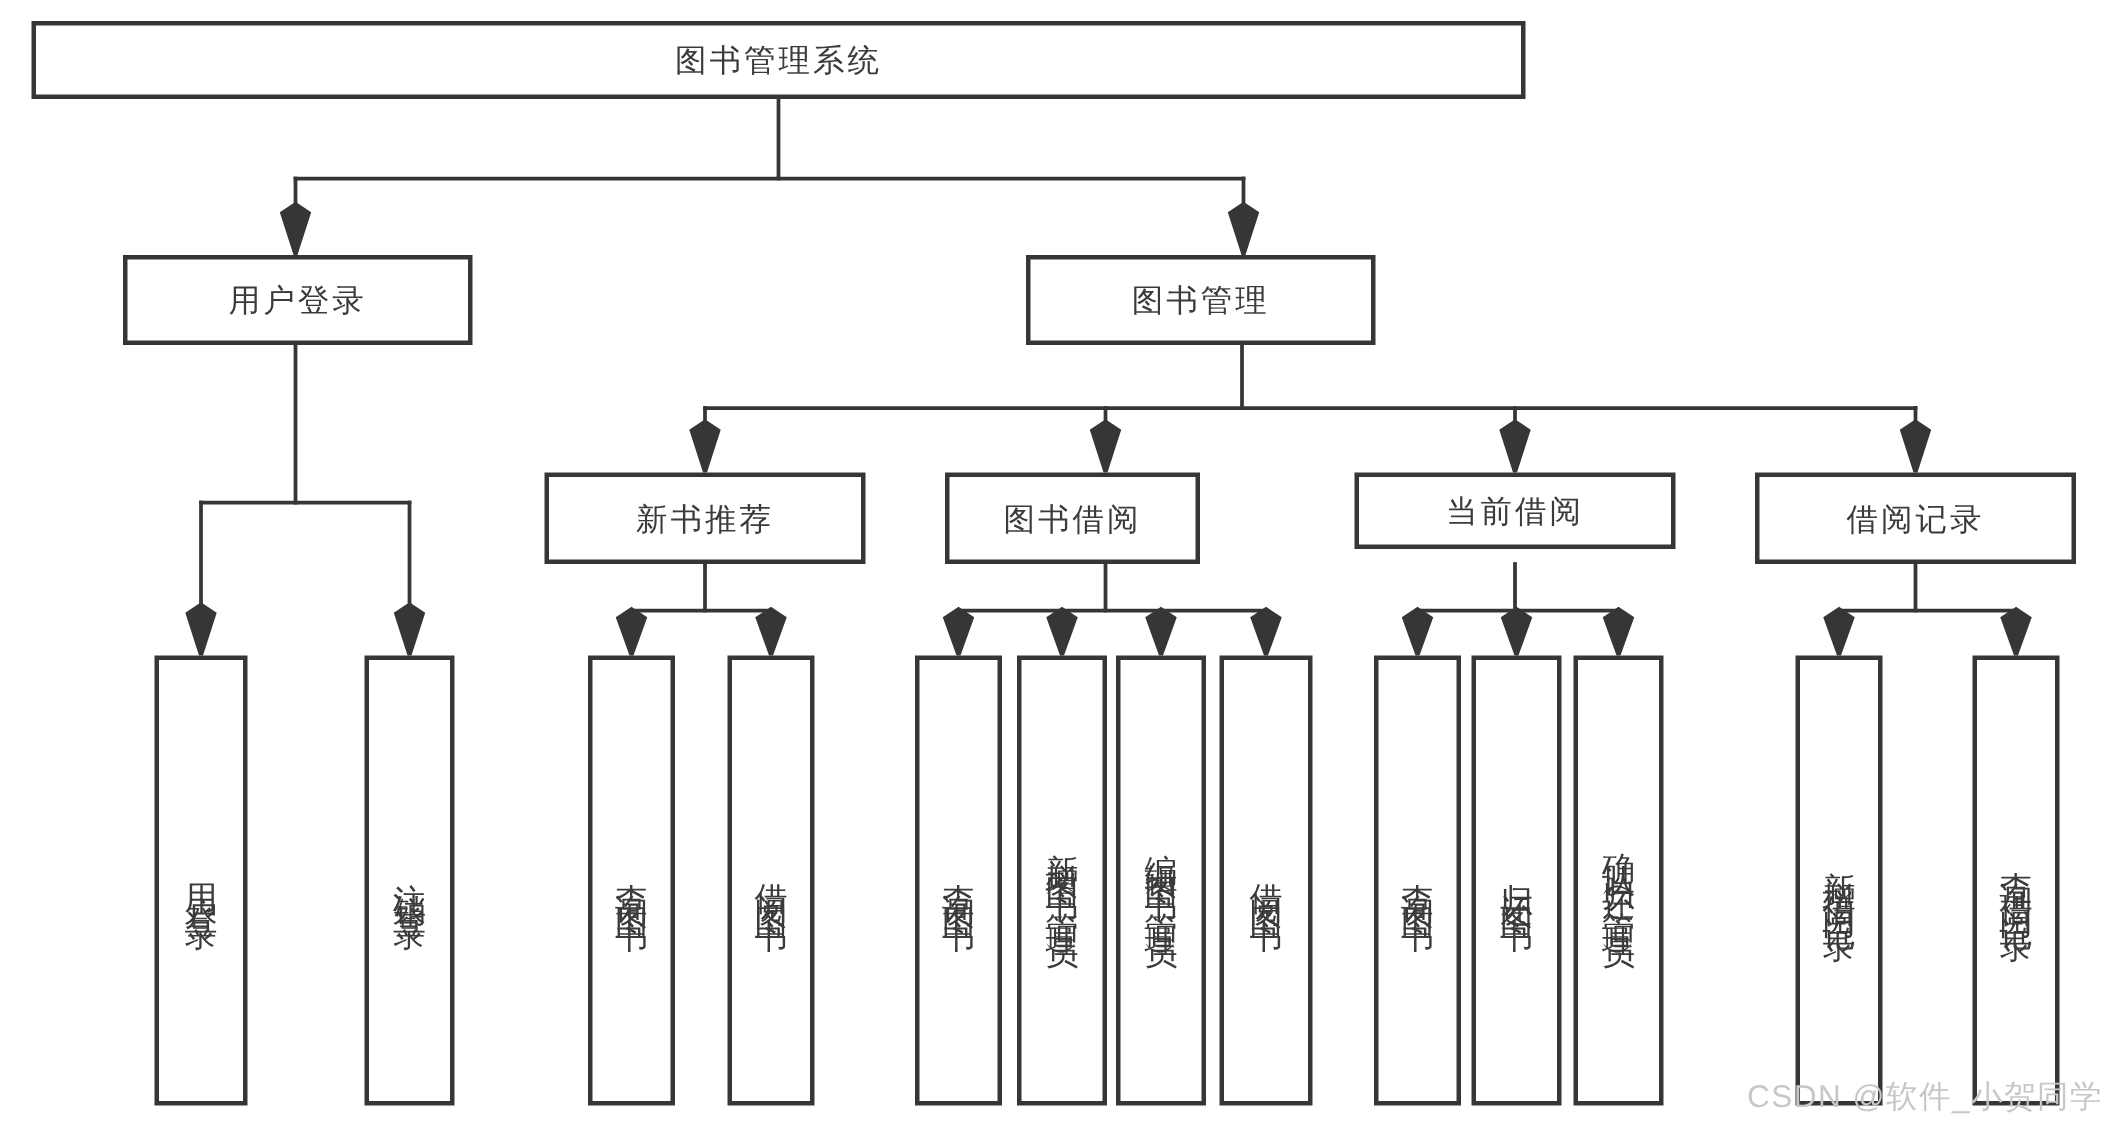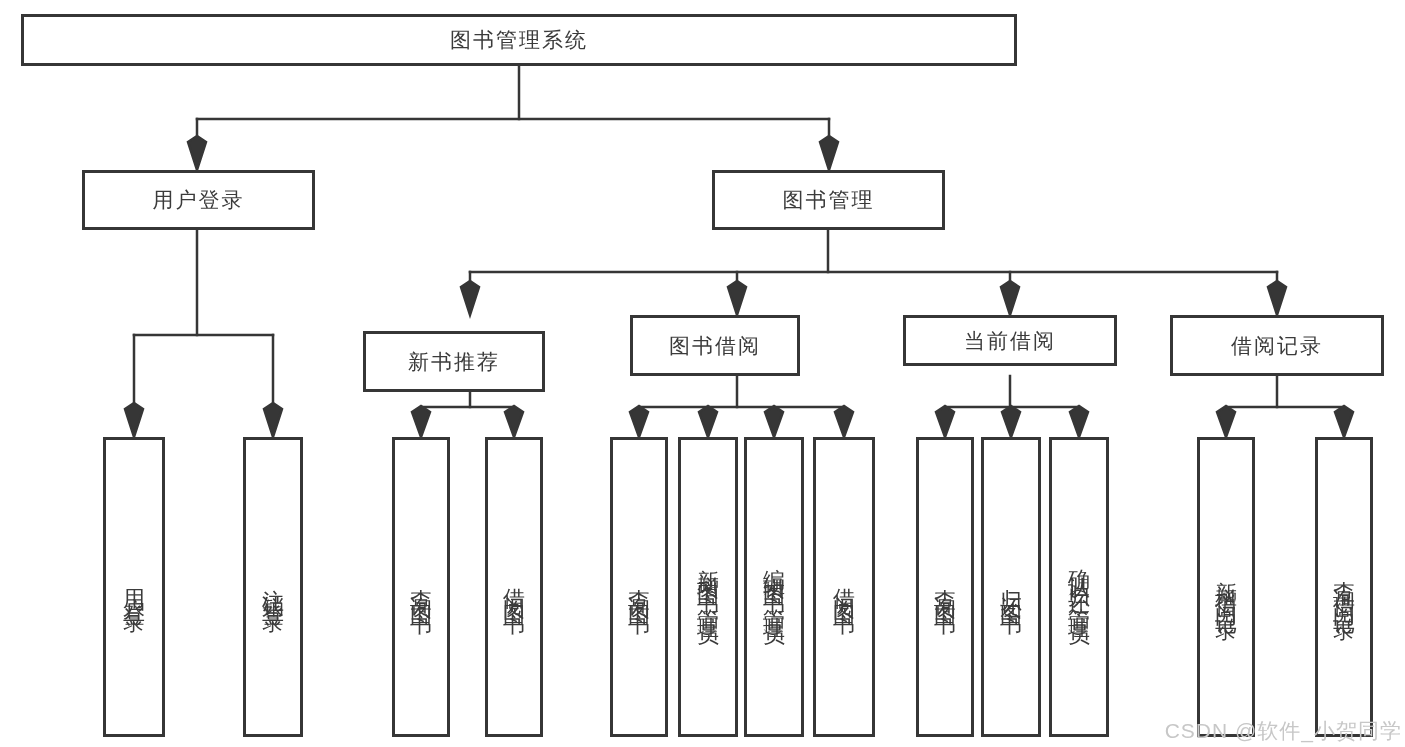--- a/index.html
+++ b/index.html
@@ -132,23 +132,23 @@
         <polygon points="1226,406 1217,412 1226,437 1235,412"></polygon>
         <polygon points="1344,406 1335,412 1344,437 1353,412"></polygon>
       </g>
 
     </g>
   </svg>
 
   <div class="node" style="left:21px; top:14px; width:996px; height:52px;">图书管理系统</div>
 
   <div class="node" style="left:82px; top:170px; width:233px; height:60px;">用户登录</div>
-  <div class="node" style="left:712px; top:170px; width:233px; height:60px;">图书管理</div>
+  <div class="node" style="left:684px; top:170px; width:233px; height:60px;">图书管理</div>
 
-  <div class="node" style="left:363px; top:315px; width:182px; height:61px;margin-top:16px;">新书推荐</div>
+  <div class="node" style="left:363px; top:315px; width:214px; height:61px;">新书推荐</div>
   <div class="node" style="left:630px; top:315px; width:170px; height:61px;text-align:center;">图书借阅</div>
   <div class="node" style="left:903px; top:315px; width:214px; height:51px;">当前借阅</div>
   <div class="node" style="left:1170px; top:315px; width:214px; height:61px;">借阅记录</div>
 
   <div class="leaf" style="left:103px; width:62px;">用户登录</div>
   <div class="leaf" style="left:243px; width:60px;">注销登录</div>
 
   <div class="leaf" style="left:392px; width:58px;">查询图书</div>
   <div class="leaf" style="left:485px; width:58px;">借阅图书</div>
 

